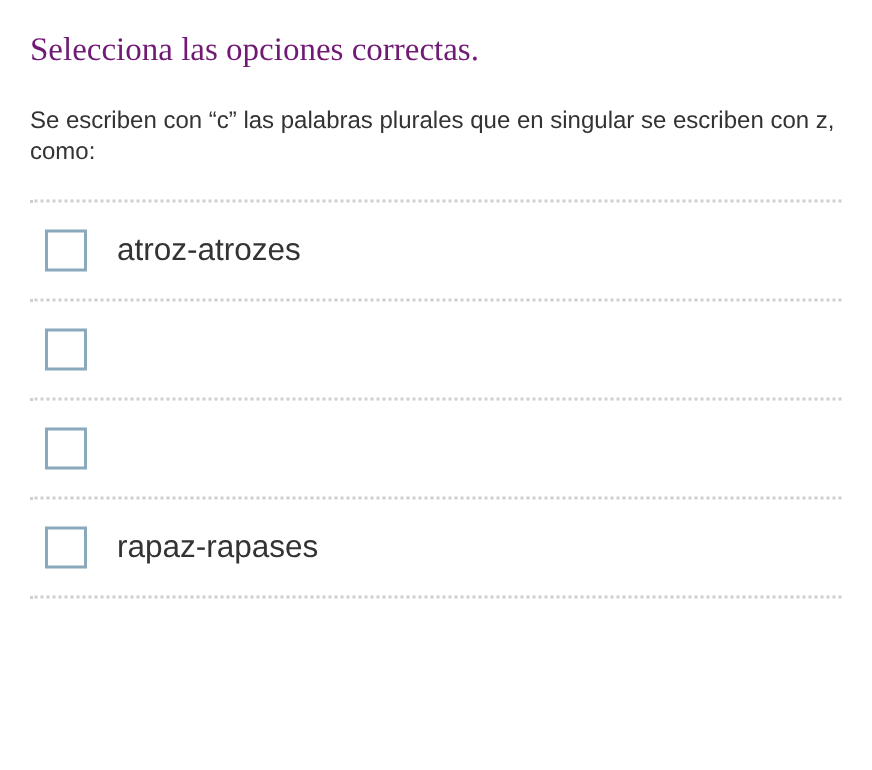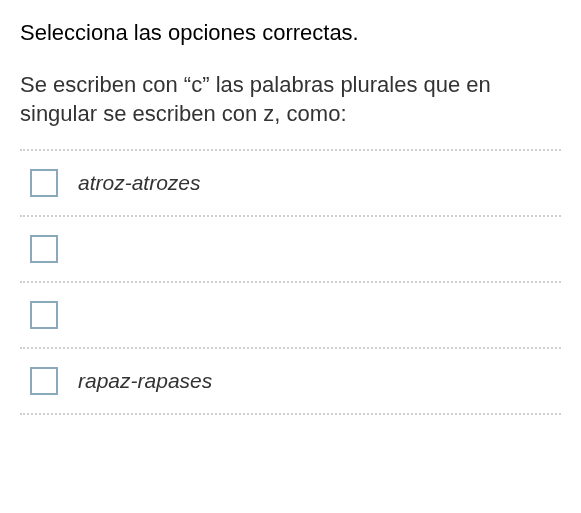--- a/index.html
+++ b/index.html
@@ -10,26 +10,27 @@
   body {
     font-family: Arial, Helvetica, sans-serif;
     background: #ffffff;
     width: 581px;
     height: 513px;
     padding: 18px 20px;
     color: #3a3a3a;
   }
   .instruction {
     font-size: 22px;
-    color: #000000;
+    color: #701a75;
     margin-bottom: 22px;
     line-height: 1.35;
+    font-family: Liberation Serif, serif;
   }
   .prompt {
-    font-size: 22px;
+    font-size: 16px;
     color: #333333;
     font-weight: 500;
     margin-bottom: 20px;
     line-height: 1.35;
   }
   .divider {
     border: none;
     border-top: 2px dotted #cfcfcf;
     margin: 0;
   }
@@ -44,21 +45,20 @@
     border: 2px solid #8aa9bd;
     background: #ffffff;
     display: inline-block;
     margin-right: 20px;
     flex-shrink: 0;
     cursor: pointer;
   }
   .option-label {
     font-size: 21px;
     color: #333333;
-    font-style: italic;
   }
 </style>
 </head>
 <body>
 
 <div class="instruction">Selecciona las opciones correctas.</div>
 
 <div class="prompt">Se escriben con “c” las palabras plurales que en singular se escriben con z, como:</div>
 
 <hr class="divider">

